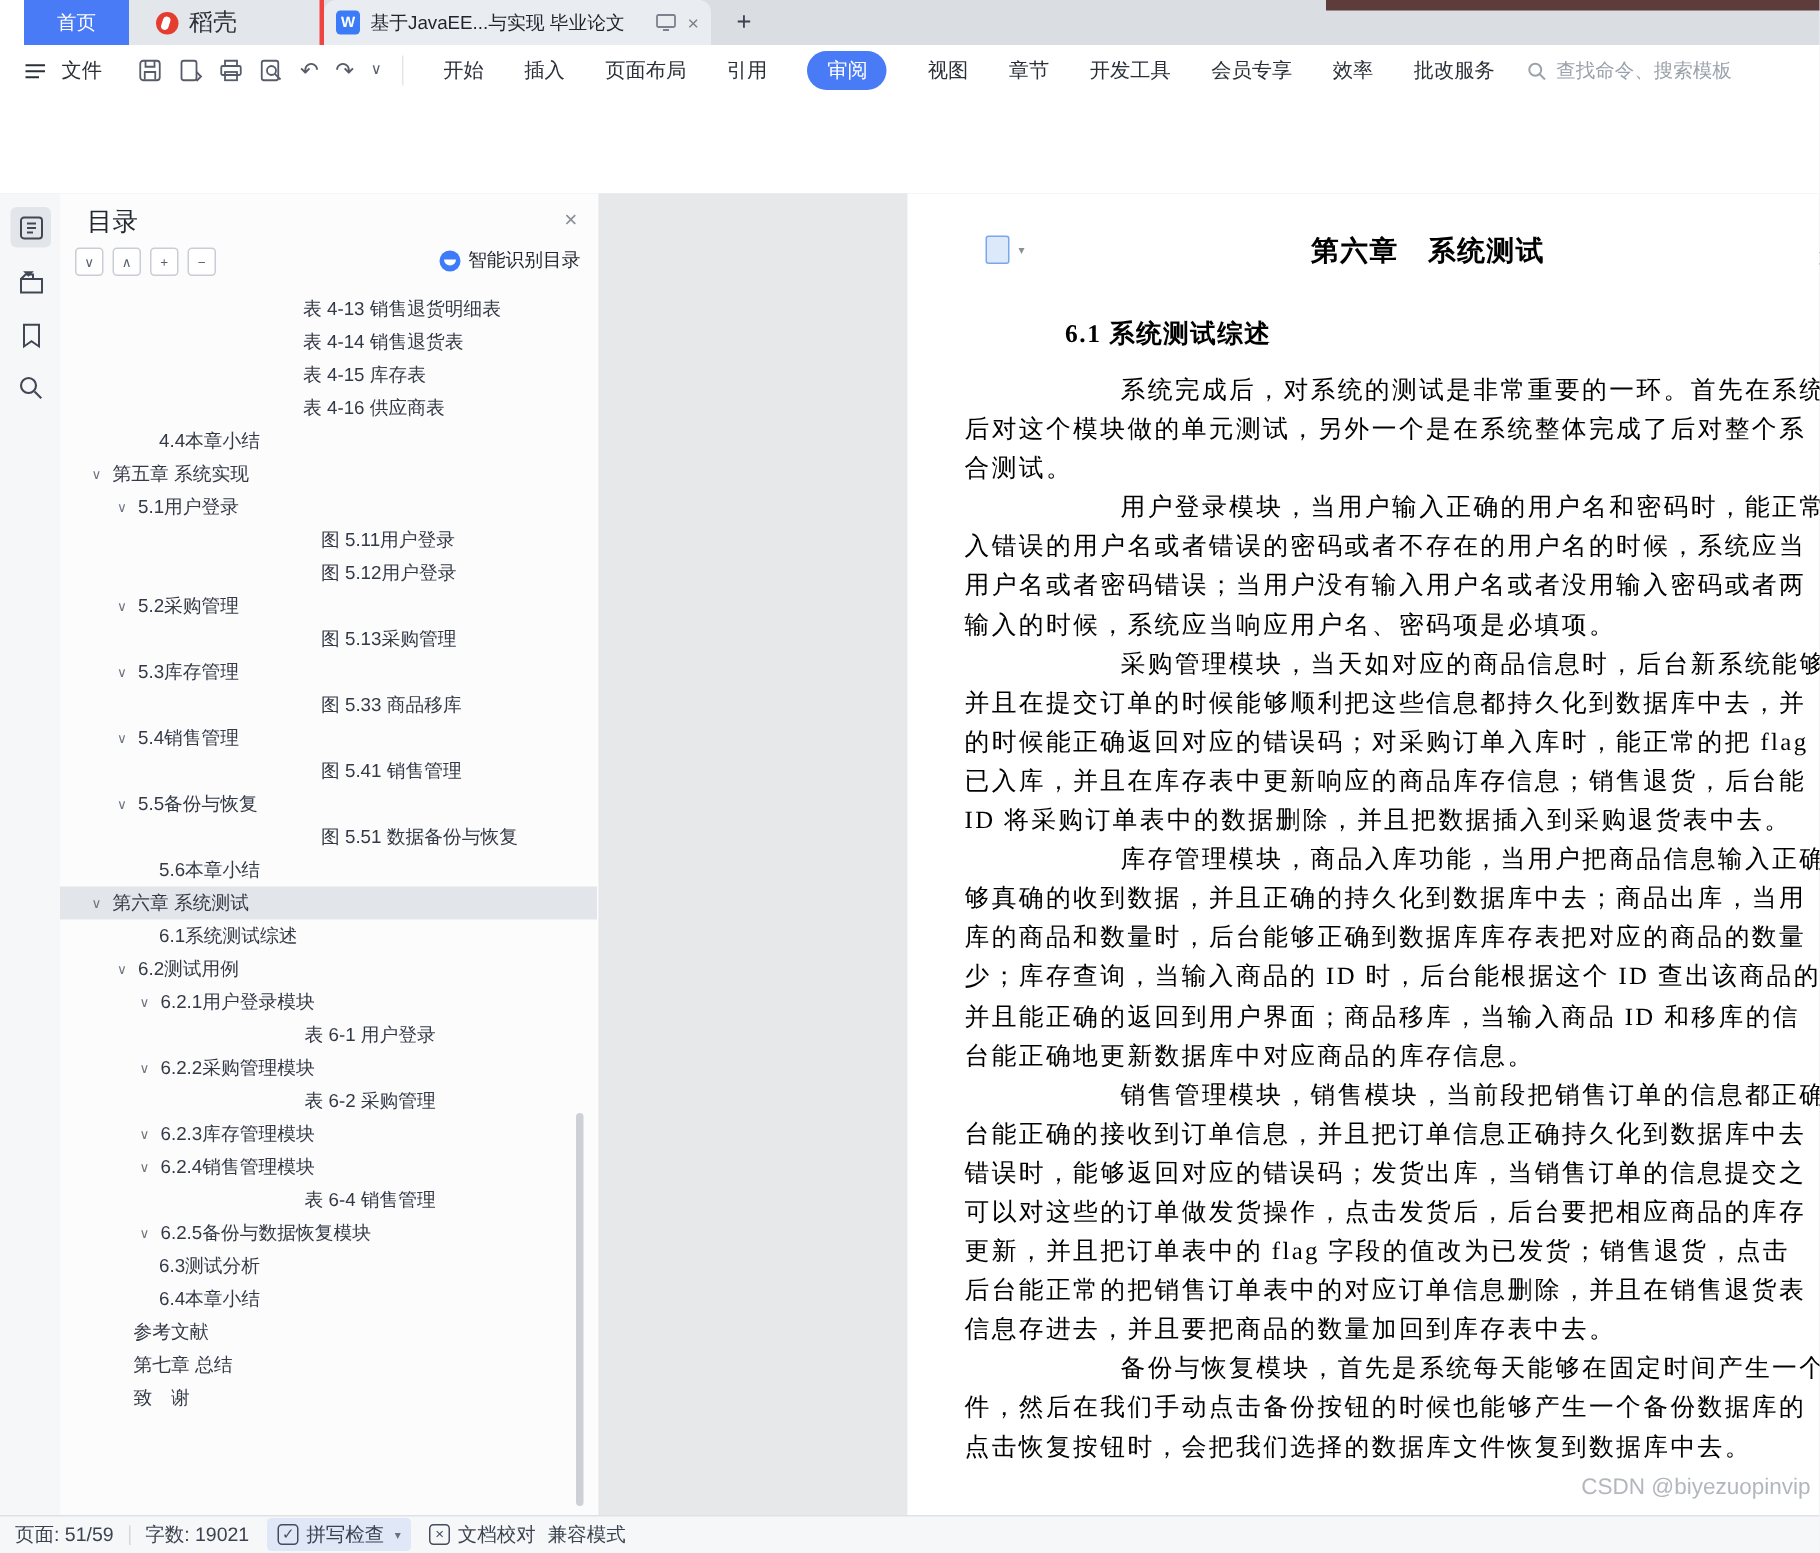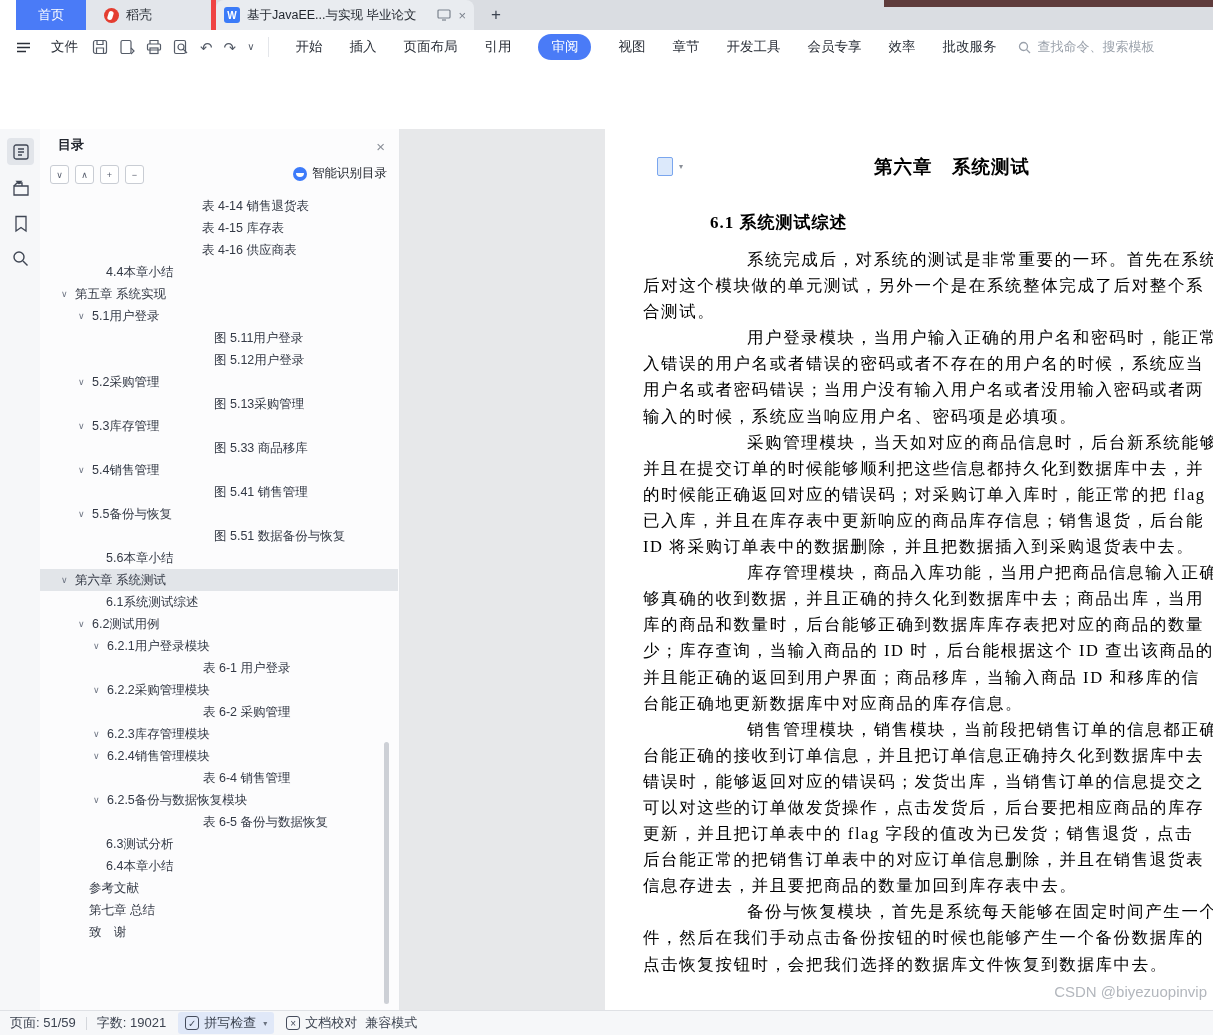--- a/index.html
+++ b/index.html
@@ -5,38 +5,38 @@
   html,body{margin:0;padding:0}
   body{width:1213px;height:1035px;position:relative;overflow:hidden;
        font-family:"Liberation Sans",sans-serif;background:#fff;color:#3c4350}
   svg{display:block}
   
   #tabbar{position:absolute;left:16px;top:0;width:1213px;height:30px;background:#dadde2}
   #tab-home{position:absolute;left:0;top:0;width:70px;height:30px;background:#4a7bf7;color:#fff;
             font-size:13px;display:flex;align-items:center;justify-content:center}
   #tab-docer{position:absolute;left:70px;top:0;width:130px;height:30px;background:#e3e6eb;
              display:flex;align-items:center;gap:7px;padding-left:18px;box-sizing:border-box;
-             font-size:13px;color:#2b3038;border-right:5px solid #ef4444}
+             font-size:16px;color:#2b3038;border-right:3px solid #ef4444}
   .docer-ic{width:15px;height:15px;border-radius:50%;background:#e43d30;position:relative}
   .docer-ic::after{content:"";position:absolute;left:4px;top:3px;width:5px;height:9px;
                    border-radius:5px;background:#fff;transform:rotate(18deg)}
   #tab-doc{position:absolute;left:200px;top:0;width:258px;height:30px;background:#e9ecf0;
            border-radius:8px 8px 0 0;display:flex;align-items:center;gap:7px;
            padding:0 8px;box-sizing:border-box;font-size:12.5px;color:#1f242c}
   .wicon{width:16px;height:16px;border-radius:3px;background:#3b7bf8;color:#fff;font-size:10px;
          font-weight:bold;display:flex;align-items:center;justify-content:center;flex:0 0 auto}
   #tab-doc .ttl{white-space:nowrap;overflow:hidden;flex:1}
   .tabglyph{color:#7b828d;font-size:13px;line-height:1}
   #tab-plus{position:absolute;left:468px;top:3px;width:24px;height:24px;display:flex;align-items:center;
             justify-content:center;font-size:17px;color:#3c4350}
   #topstrip{position:absolute;left:868px;top:0;width:345px;height:7px;background:#5f3c3c}
   
   #menubar{position:absolute;left:0;top:30px;width:1213px;height:34px;background:#fff;
            display:flex;align-items:center;font-size:13.5px;color:#2a2f38}
-  #file-btn{display:flex;align-items:center;gap:20px;margin-left:16px;width:62px}
+  #file-btn{display:flex;align-items:center;gap:10px;margin-left:16px;width:62px}
   .qicons{display:flex;align-items:center;gap:11px;margin-left:14px;padding-right:14px;
           border-right:1px solid #e4e6ea;height:20px}
   .qicons .g{color:#555c68;font-size:15px;line-height:1}
   #menu-items{display:flex;align-items:center;gap:27px;margin-left:26px}
   .mitem{cursor:default;white-space:nowrap}
   .mitem.active{background:#4a7bf7;color:#fff;border-radius:13px;padding:4px 13px}
   #menusearch{display:flex;align-items:center;gap:6px;margin-left:22px;color:#9aa1ab;font-size:13px}
   
   #toolbar{position:absolute;left:0;top:64px;width:1213px;height:65px;background:#fff;
            border-bottom:1px solid #e0e3e7}
@@ -54,21 +54,21 @@
           padding:0 7px;font-size:12px;color:#2f3540;background:#fff}
   
   #strip{position:absolute;left:0;top:129px;width:40px;height:881px;background:#f6f7f9;
          border-right:1px solid #e7e9ec}
   .sbtn{position:absolute;left:7px;width:27px;height:27px;border-radius:4px;
         display:flex;align-items:center;justify-content:center}
   .sbtn.on{background:#e2e5ea}
   
   #tocpanel{position:absolute;left:40px;top:129px;width:360px;height:881px;background:#fcfcfd;
             border-right:1px solid #e4e6e9;box-sizing:border-box}
-  #toc-title{position:absolute;left:18px;top:7px;font-size:13px;font-weight:bold;color:#23272f}
+  #toc-title{position:absolute;left:18px;top:7px;font-size:17px;font-weight:normal;color:#23272f}
   #toc-close{position:absolute;right:14px;top:9px;font-size:15px;color:#8a8f98}
   .tcb{position:absolute;top:36px;width:17px;height:17px;border:1px solid #c9cdd4;border-radius:3px;
        background:#fff;color:#596070;font-size:9px;display:flex;align-items:center;justify-content:center}
   #smart{position:absolute;right:12px;top:36px;display:flex;align-items:center;gap:5px;
          font-size:12.5px;color:#23272f}
   .smart-ic{width:14px;height:14px;border-radius:50%;background:#3d7bfa;position:relative}
   .smart-ic::after{content:"";position:absolute;left:3px;top:6px;width:8px;height:4px;
                    border-radius:0 0 4px 4px;background:#fff}
   #toc-list{position:absolute;left:0;top:66px;width:358px}
   .trow{height:22px;display:flex;align-items:center;font-size:12.5px;color:#333945;white-space:nowrap}
@@ -429,20 +429,24 @@
   <div class="tcb" style="left:10px">∨</div>
   <div class="tcb" style="left:35px">∧</div>
   <div class="tcb" style="left:60px">+</div>
   <div class="tcb" style="left:85px">−</div>
   <div id="smart">
     <span class="smart-ic"></span>
     <span>智能识别目录</span>
   </div>
   <div id="toc-list">
 
+  <div class="trow lv-tbl">
+        <span class="chev" style="visibility: hidden;">∨</span>
+        <span>表 4-13 销售退货明细表</span>
+      </div>
       <div class="trow lv-tbl">
         <span class="chev" style="visibility: hidden;">∨</span>
         <span>表 4-14 销售退货表</span>
       </div>
       <div class="trow lv-tbl">
         <span class="chev" style="visibility: hidden;">∨</span>
         <span>表 4-15 库存表</span>
       </div>
       <div class="trow lv-tbl">
         <span class="chev" style="visibility: hidden;">∨</span>
@@ -540,24 +544,20 @@
         <span class="chev">∨</span>
         <span>6.2.4销售管理模块</span>
       </div>
       <div class="trow lv-tbl6">
         <span class="chev" style="visibility: hidden;">∨</span>
         <span>表 6-4 销售管理</span>
       </div>
       <div class="trow lv-subsub">
         <span class="chev">∨</span>
         <span>6.2.5备份与数据恢复模块</span>
-      </div>
-      <div class="trow lv-tbl6">
-        <span class="chev" style="visibility: hidden;">∨</span>
-        <span>表 6-5 备份与数据恢复</span>
       </div>
       <div class="trow lv-sec">
         <span class="chev" style="visibility: hidden;">∨</span>
         <span>6.3测试分析</span>
       </div>
       <div class="trow lv-sec">
         <span class="chev" style="visibility: hidden;">∨</span>
         <span>6.4本章小结</span>
       </div>
       <div class="trow lv-top">

